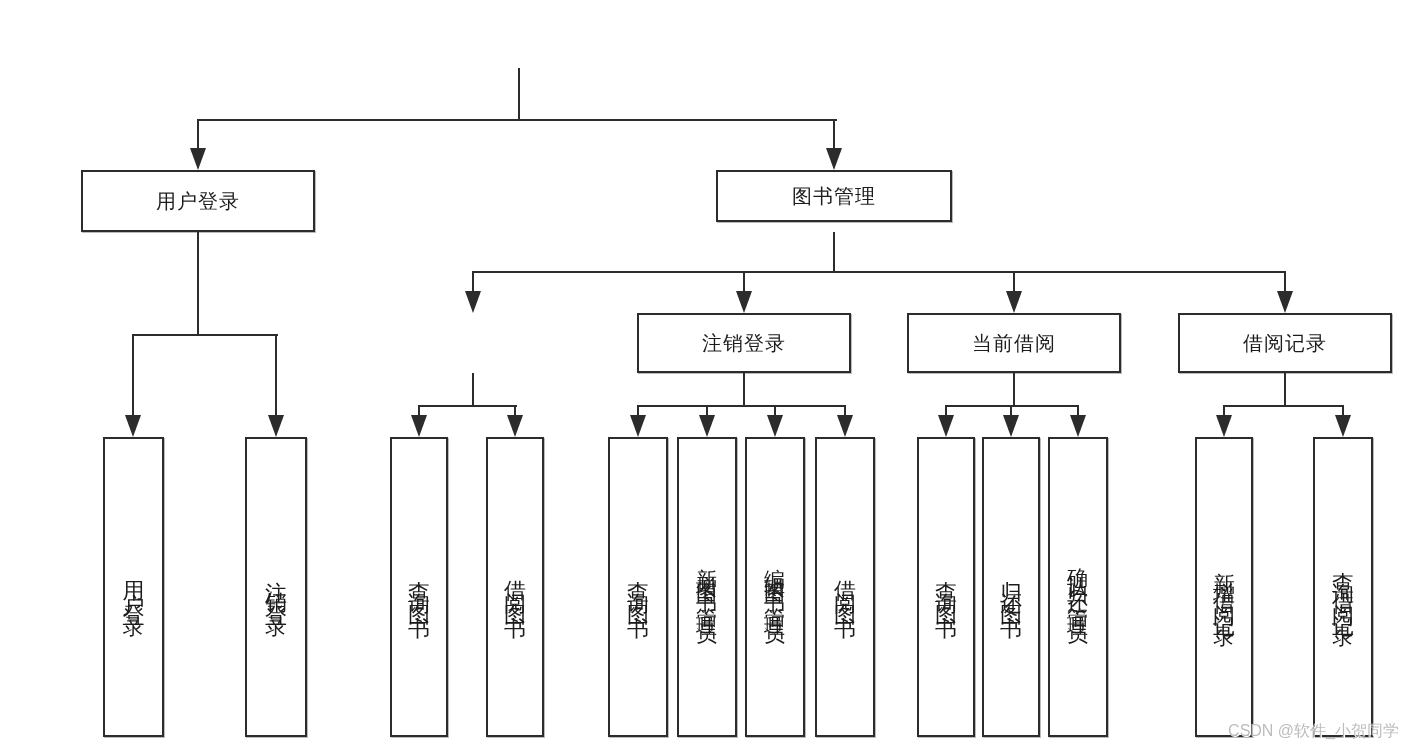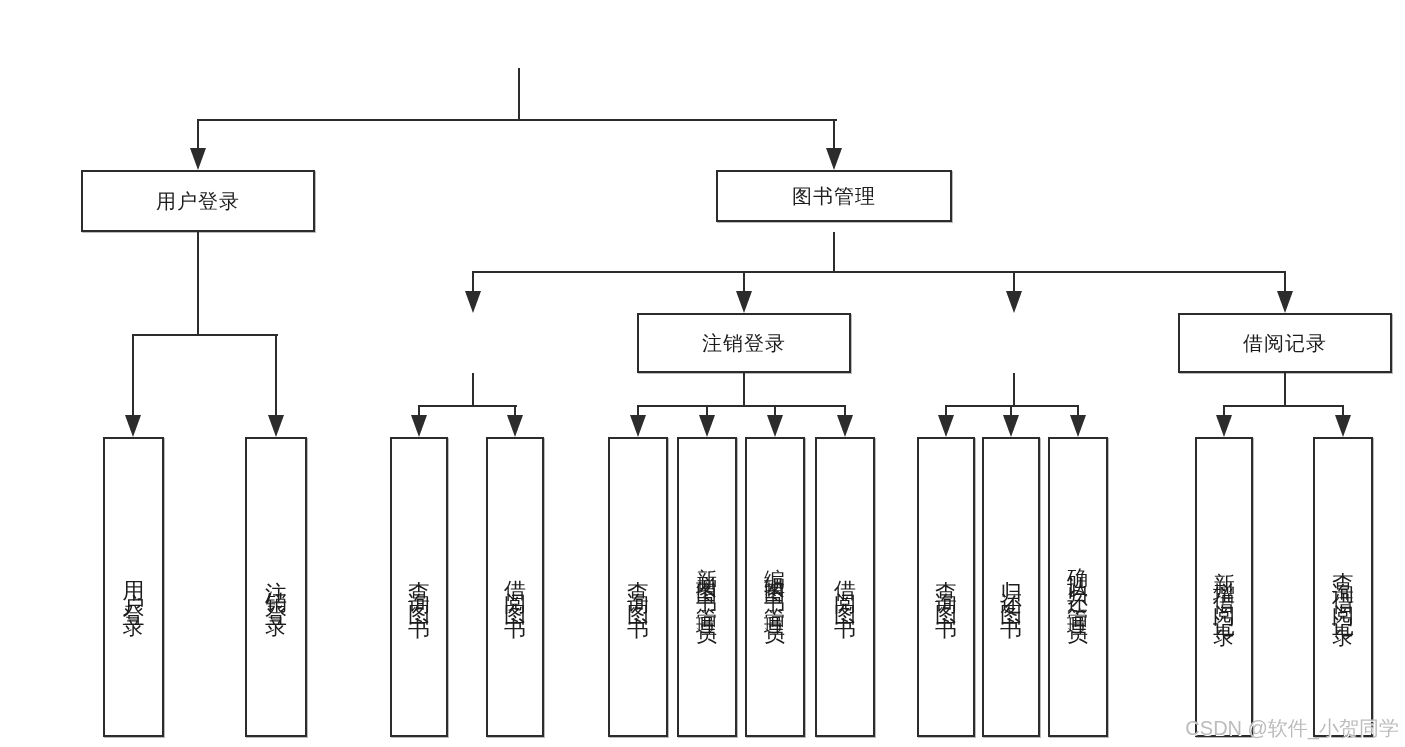--- a/index.html
+++ b/index.html
@@ -35,21 +35,21 @@
   .arrow {
     position:absolute;
     width:0; height:0;
     border-left:8px solid transparent;
     border-right:8px solid transparent;
     border-top:22px solid #2c2c2c;
   }
   .watermark {
     position:absolute;
     right:6px; bottom:5px;
-    font-size:20px;
+    font-size:16px;
     color:#bcbcbc;
     text-shadow:1px 1px 0 #ffffff;
     white-space:nowrap;
     text-align:center;
   }
 </style>
 </head>
 <body>
 
 <div class="stage">
@@ -82,20 +82,23 @@
   <div class="arrow" style="left:465px; top:291px;"></div>
   <div class="line" style="left:743px; top:271px; width:2px; height:22px;"></div>
   <div class="arrow" style="left:736px; top:291px;"></div>
   <div class="line" style="left:1013px; top:271px; width:2px; height:22px;"></div>
   <div class="arrow" style="left:1006px; top:291px;"></div>
   <div class="line" style="left:1284px; top:271px; width:2px; height:22px;"></div>
   <div class="arrow" style="left:1277px; top:291px;"></div>
 
   <div class="box" style="left:637px; top:313px; width:214px; height:60px;">
     <span class="hlabel">注销登录</span>
+  </div>
+  <div class="box" style="left:907px; top:313px; width:214px; height:60px;">
+    <span class="hlabel">当前借阅</span>
   </div>
   <div class="box" style="left:1178px; top:313px; width:214px; height:60px;text-align:right;">
     <span class="hlabel">借阅记录</span>
   </div>
 
   <div class="line" style="left:472px; top:373px; width:2px; height:34px;"></div>
   <div class="line" style="left:418px; top:405px; width:99px; height:2px;"></div>
   <div class="line" style="left:418px; top:405px; width:2px; height:12px;"></div>
   <div class="arrow" style="left:411px; top:415px;"></div>
   <div class="line" style="left:514px; top:405px; width:2px; height:12px;"></div>

